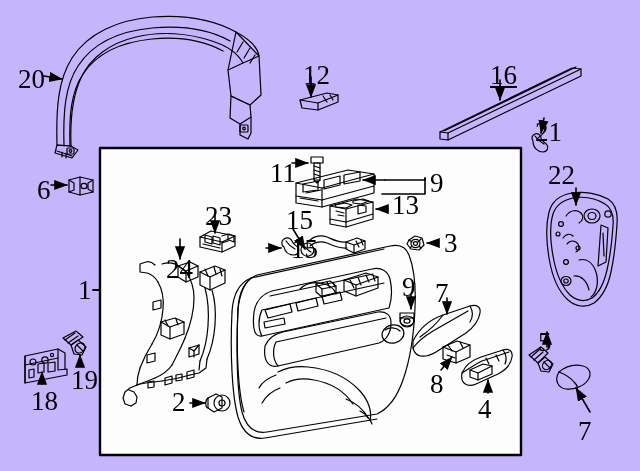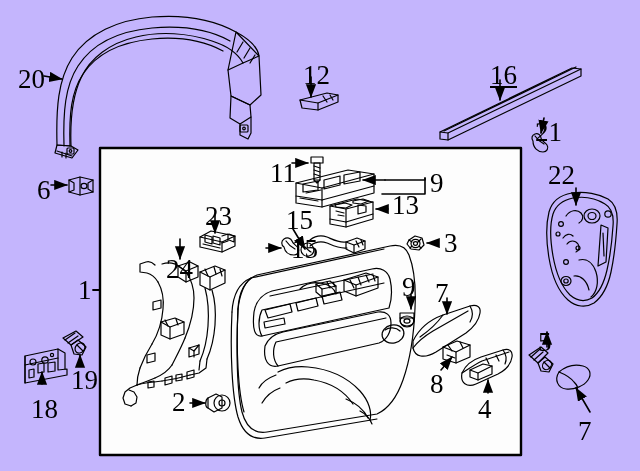--- a/index.html
+++ b/index.html
@@ -384,18 +384,18 @@
 <span class="callout cal-lg" style="left:286px;top:207px;">15</span>
 <span class="callout cal-lg" style="left:166px;top:224px;margin-top:32px;">24</span>
 <span class="callout cal-lg" style="left:243px;top:236px;margin-left:48px;">15</span>
 <span class="callout cal-lg" style="left:444px;top:230px;">3</span>
 <span class="callout cal-lg" style="left:78px;top:277px;">1</span>
 <span class="callout cal-lg" style="left:402px;top:274px;">9</span>
 <span class="callout cal-lg" style="left:435px;top:280px;">7</span>
 <span class="callout cal-lg" style="left:538px;top:329px;">5</span>
 <span class="callout cal-lg" style="left:71px;top:367px;">19</span>
 <span class="callout cal-lg" style="left:430px;top:371px;">8</span>
-<span class="callout cal-lg" style="left:31px;top:388px;margin-top:8px;">18</span>
+<span class="callout cal-lg" style="left:31px;top:388px;">18</span>
 <span class="callout cal-lg" style="left:172px;top:389px;">2</span>
 <span class="callout cal-lg" style="left:578px;top:418px;">7</span>
 <span class="callout cal-lg" style="left:478px;top:396px;">4</span>
 
 </div>
 
 </body></html>

